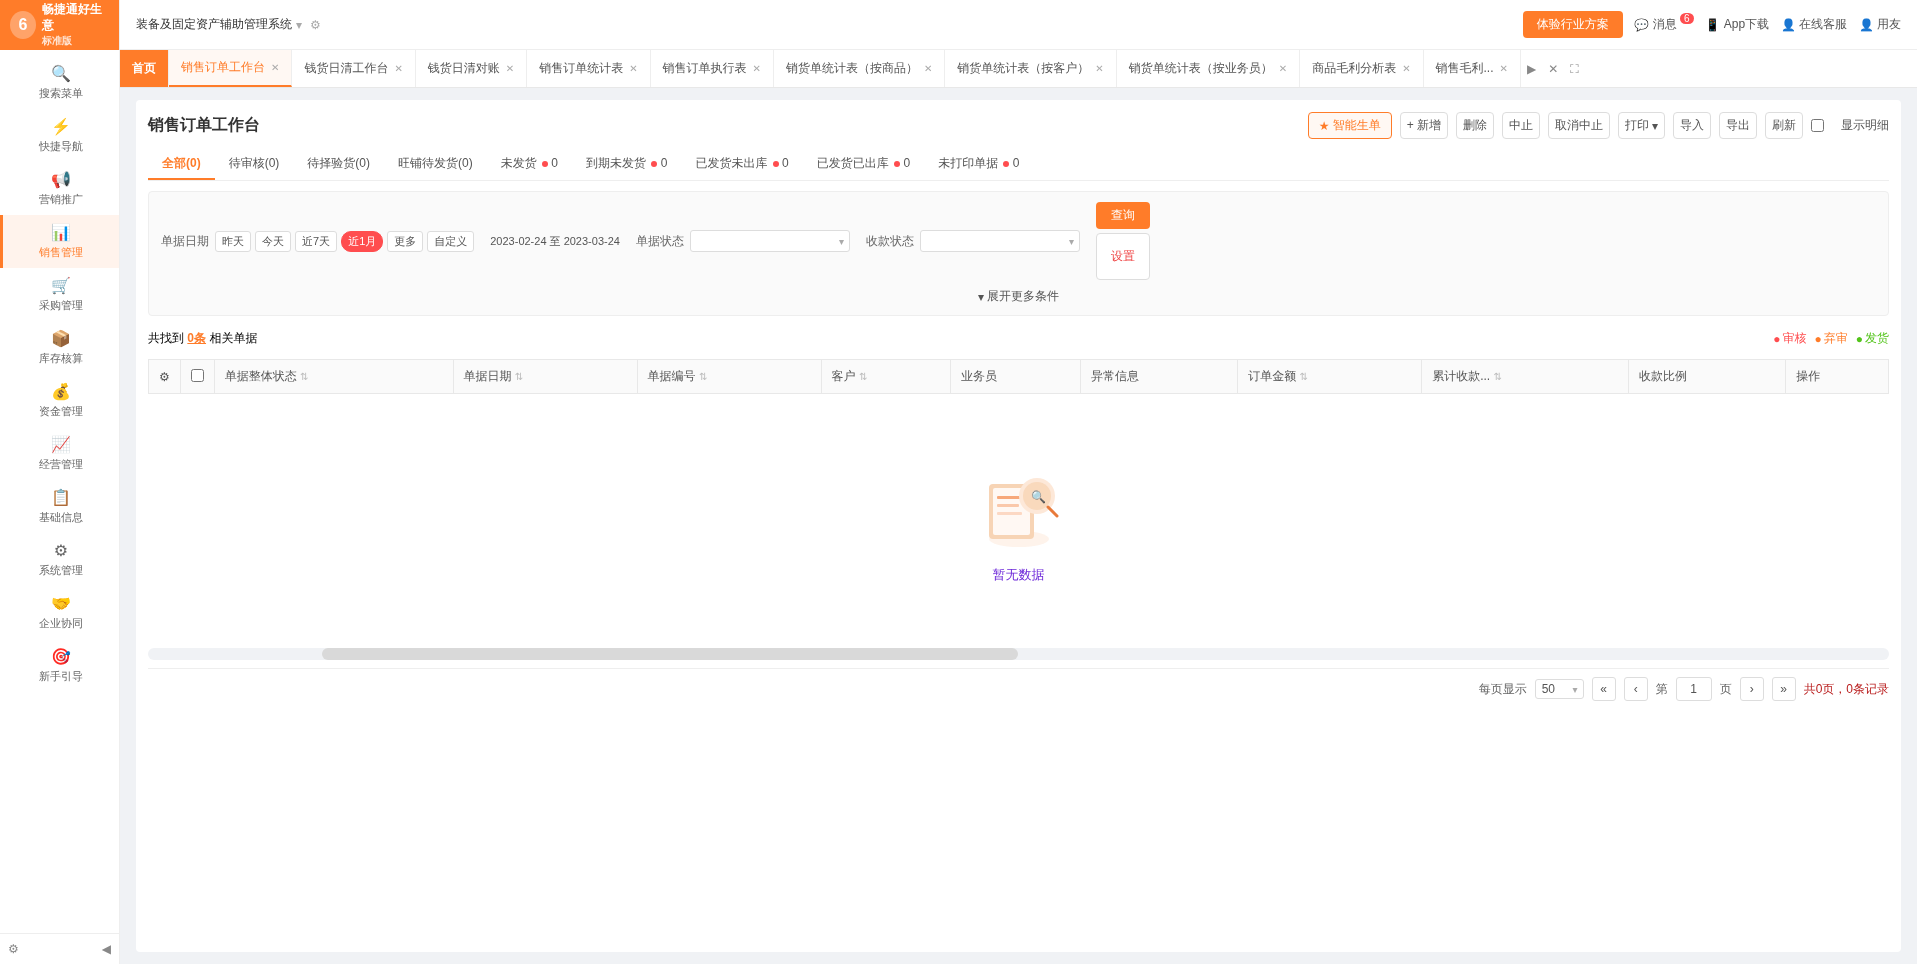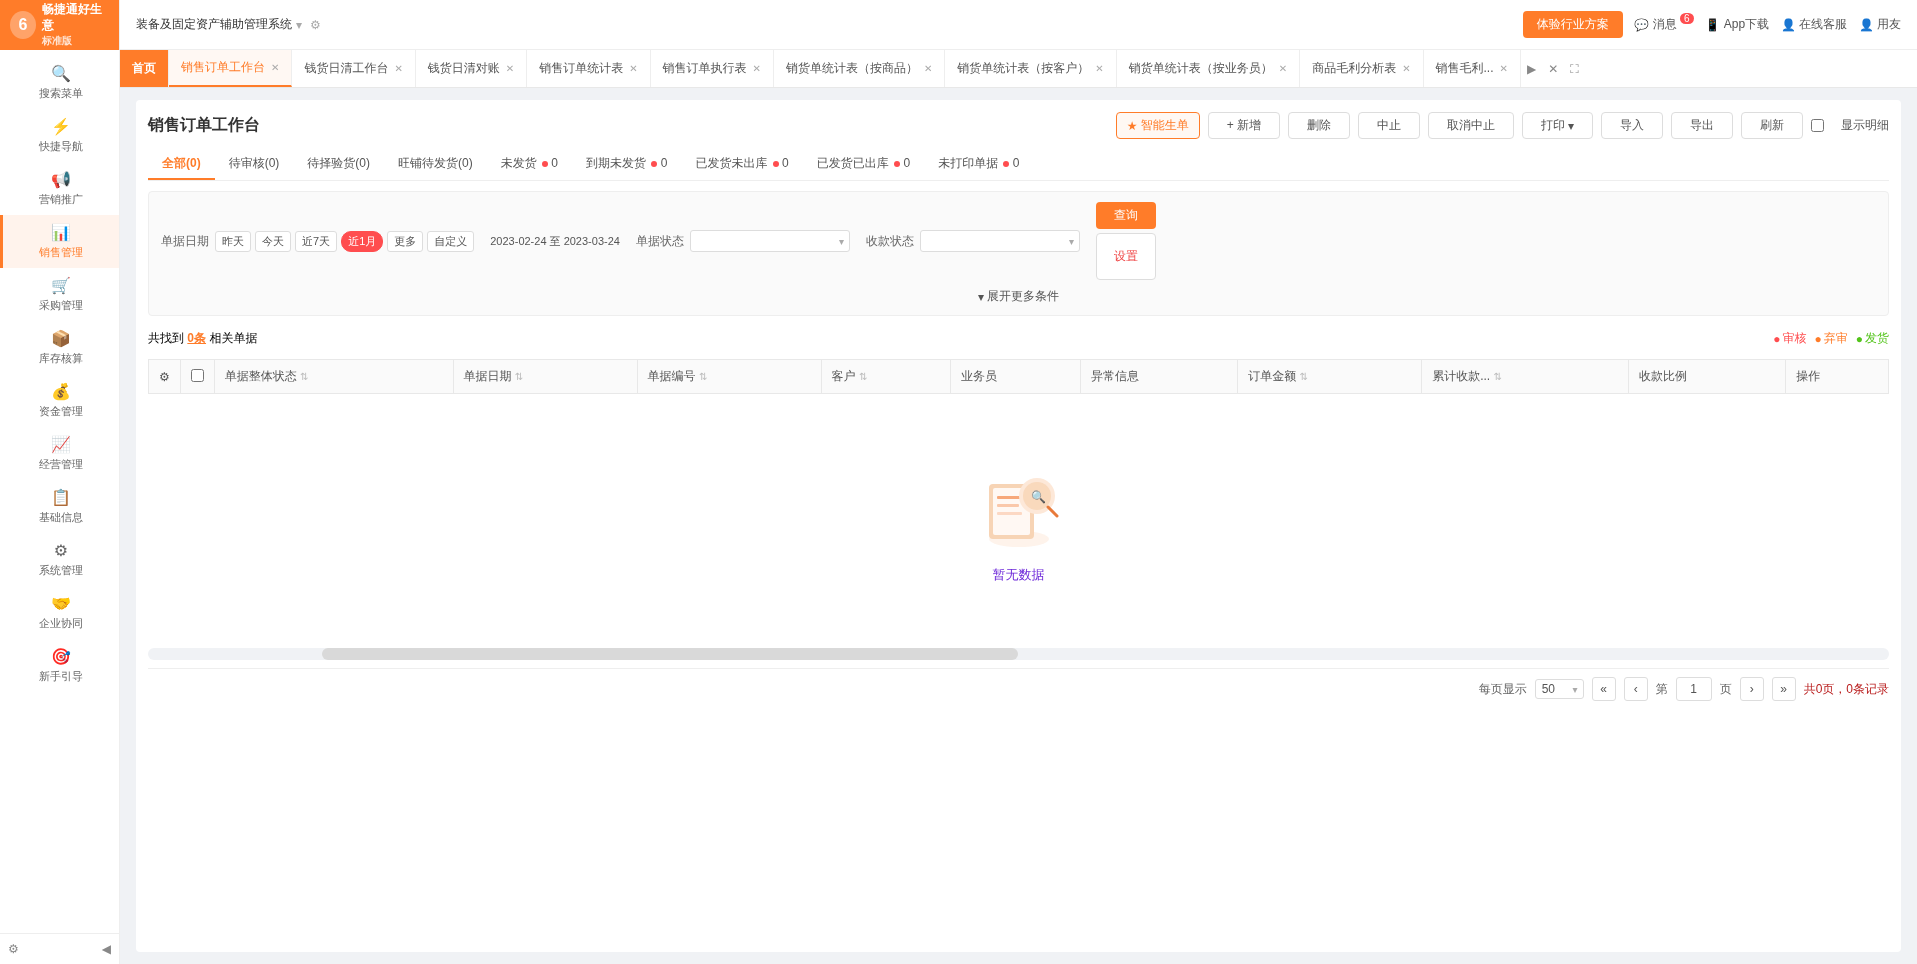--- a/index.html
+++ b/index.html
@@ -155,21 +155,21 @@
       padding: 4px 10px;
       cursor: pointer;
       font-size: 12px;
       display: flex; align-items: center; gap: 3px;
     }
     .btn-default {
       background: #fff;
       border: 1px solid #ddd;
       color: #555;
       border-radius: 4px;
-      padding: 4px 18px;
+      padding: 4px 6px;
       cursor: pointer;
       font-size: 12px;
       display: flex; align-items: center; gap: 3px;
     }
 
     
     .filter-tabs {
       display: flex;
       align-items: center;
       gap: 0;
@@ -241,21 +241,21 @@
       background: none; border: none;
     }
     .search-row-bottom { display: flex; justify-content: center; }
 
     
     .btn-query {
       background: #ff7c29;
       color: #fff;
       border: none;
       border-radius: 4px;
-      padding: 5px 18px;
+      padding: 5px 12px;
       cursor: pointer;
       font-size: 12px;
     }
     .btn-setting {
       background: #fff;
       border: 1px solid #ddd;
       color: #ef4444;
       border-radius: 4px;
       padding: 14px 14px;
       cursor: pointer;

